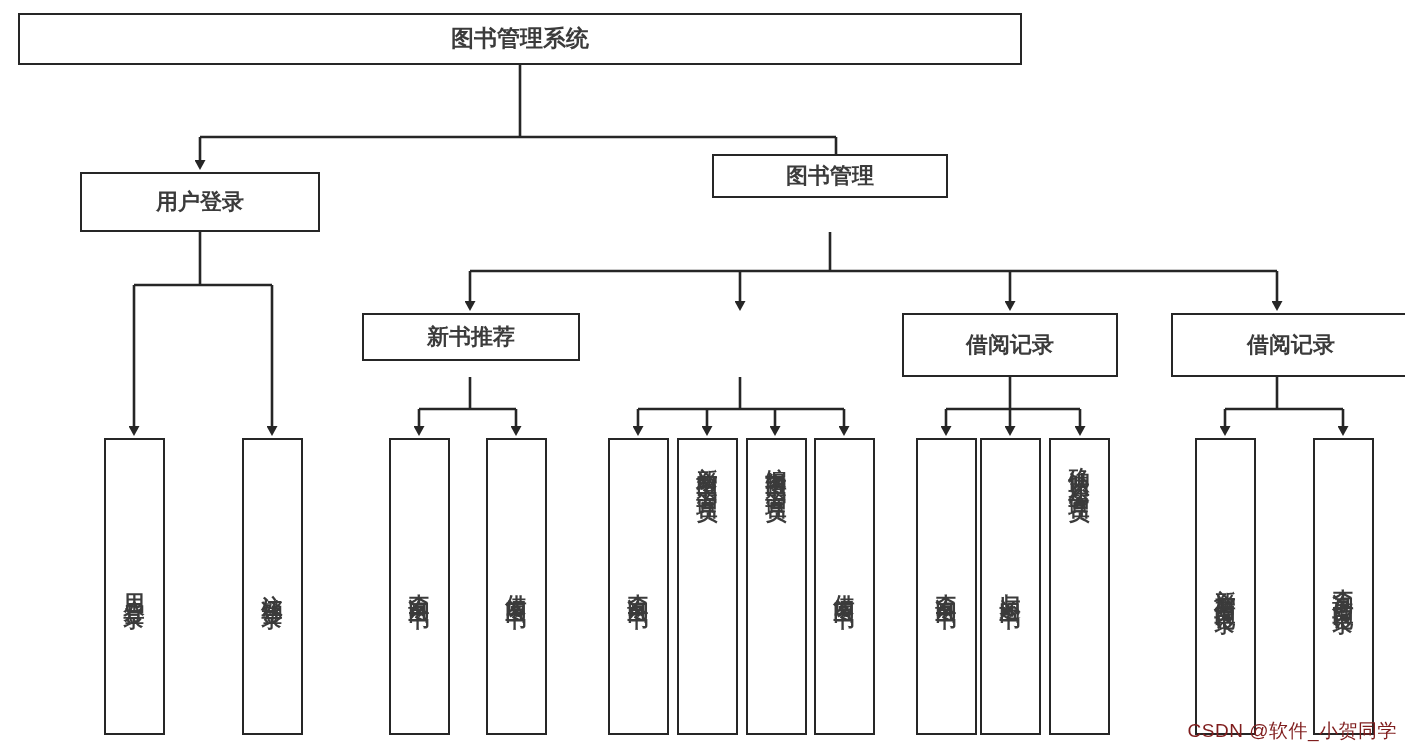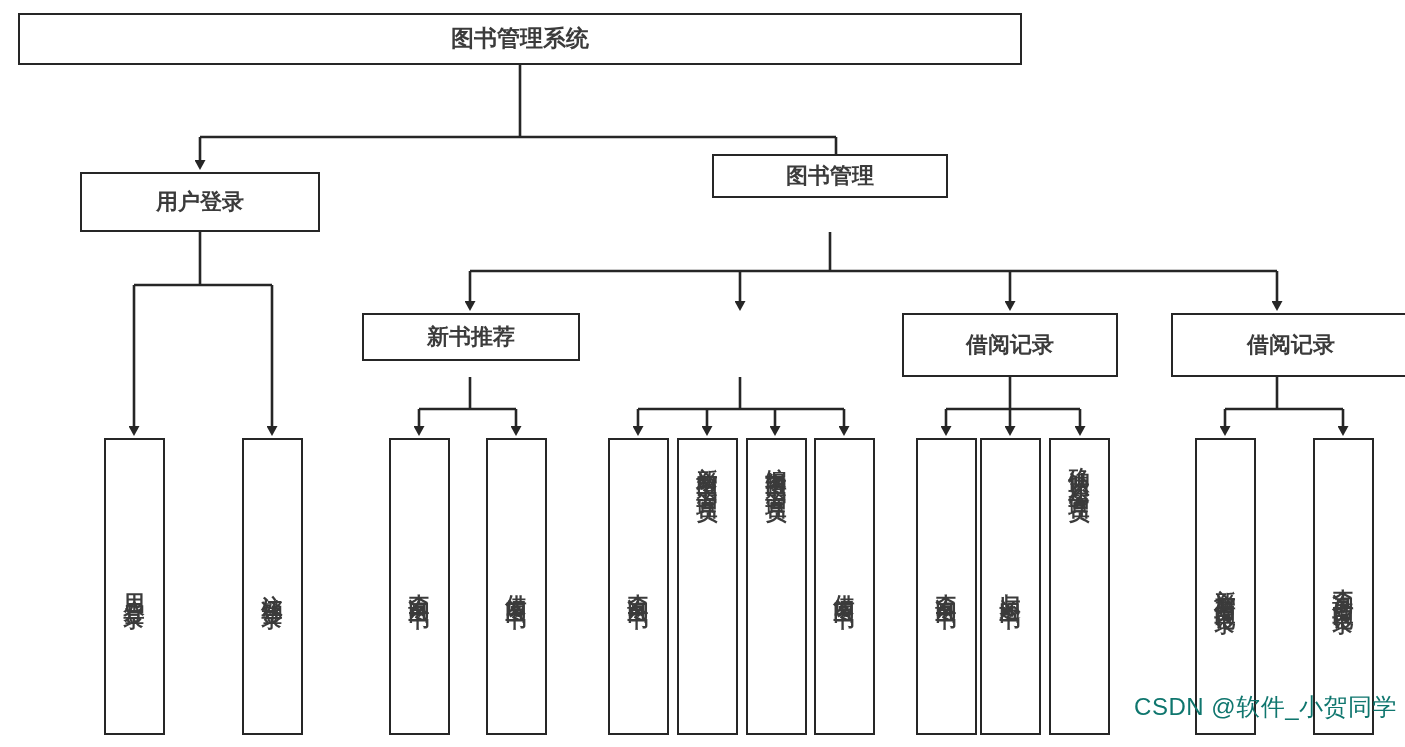--- a/index.html
+++ b/index.html
@@ -58,23 +58,23 @@
     letter-spacing: 5px;
     line-height: 1;
   }
   .node.vert.centered {
     align-items: center;
     padding-top: 0;
   }
   #watermark {
     position: absolute;
     right: 8px;
-    bottom: 24px;
-    font-size: 24px;
-    color: #0f766e;
+    bottom: 3px;
+    font-size: 19px;
+    color: #7f1d1d;
     letter-spacing: 0.5px;
     user-select: none;
     white-space: pre;
   }
 </style>
 </head>
 <body>
 
 <div id="canvas">
 

